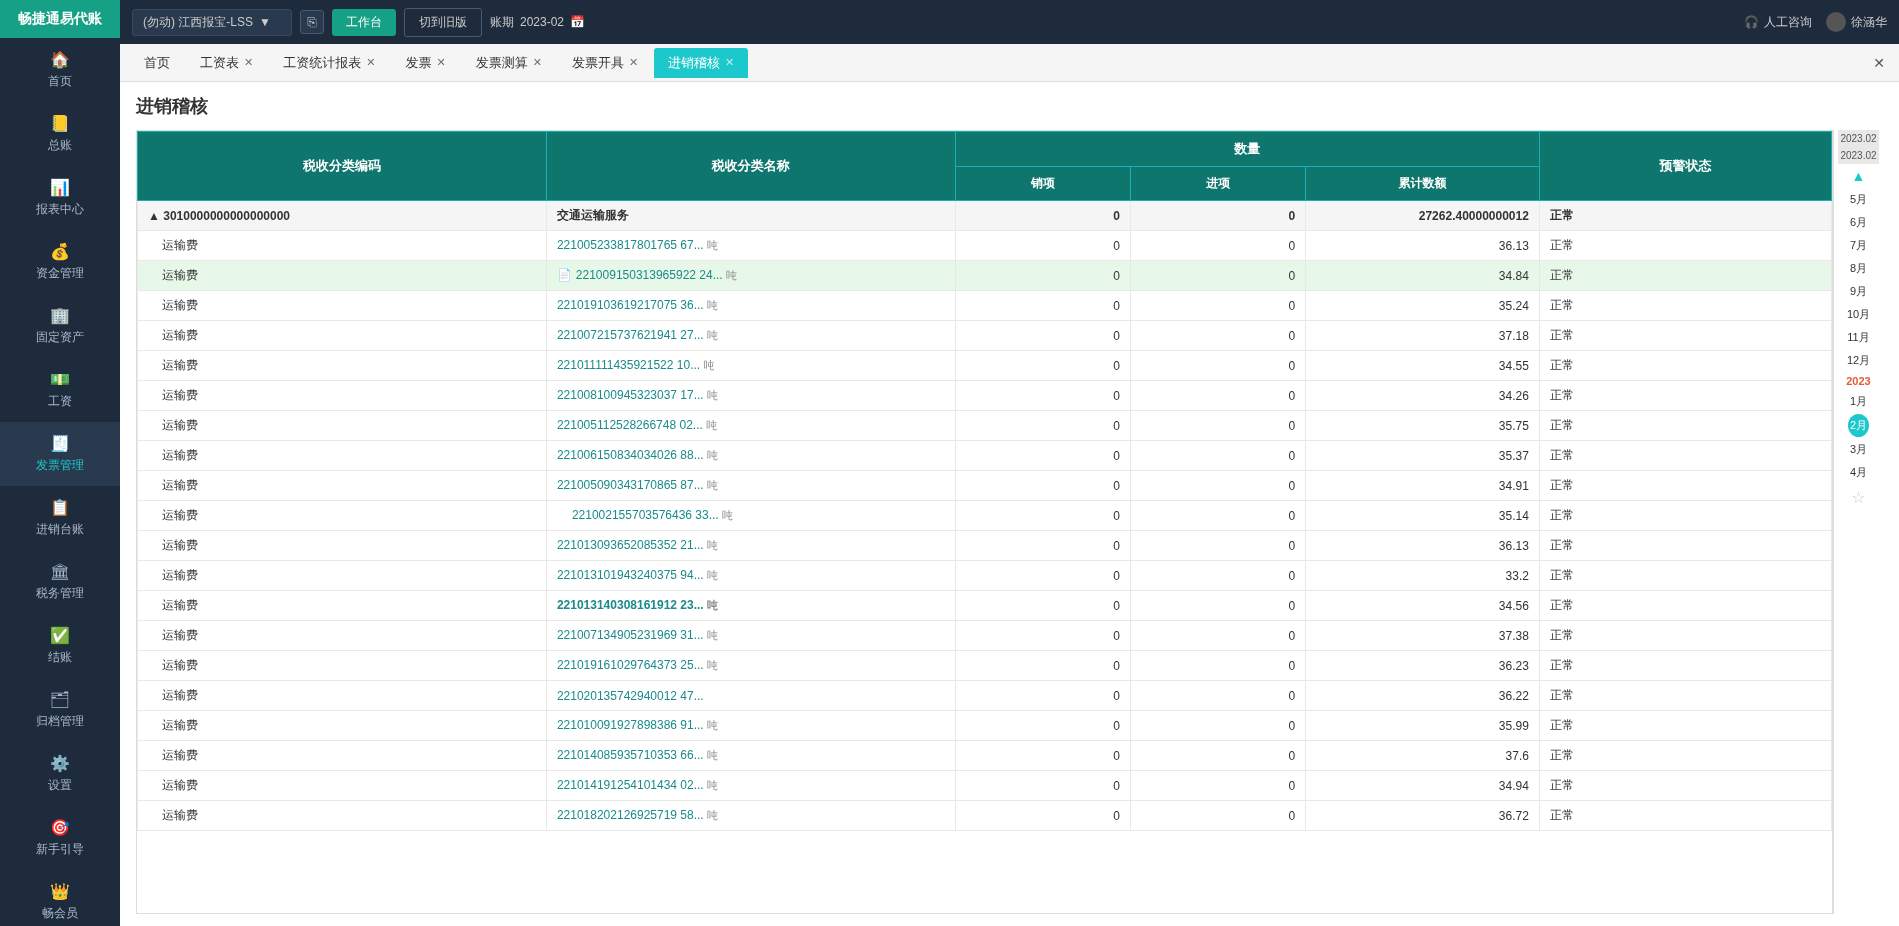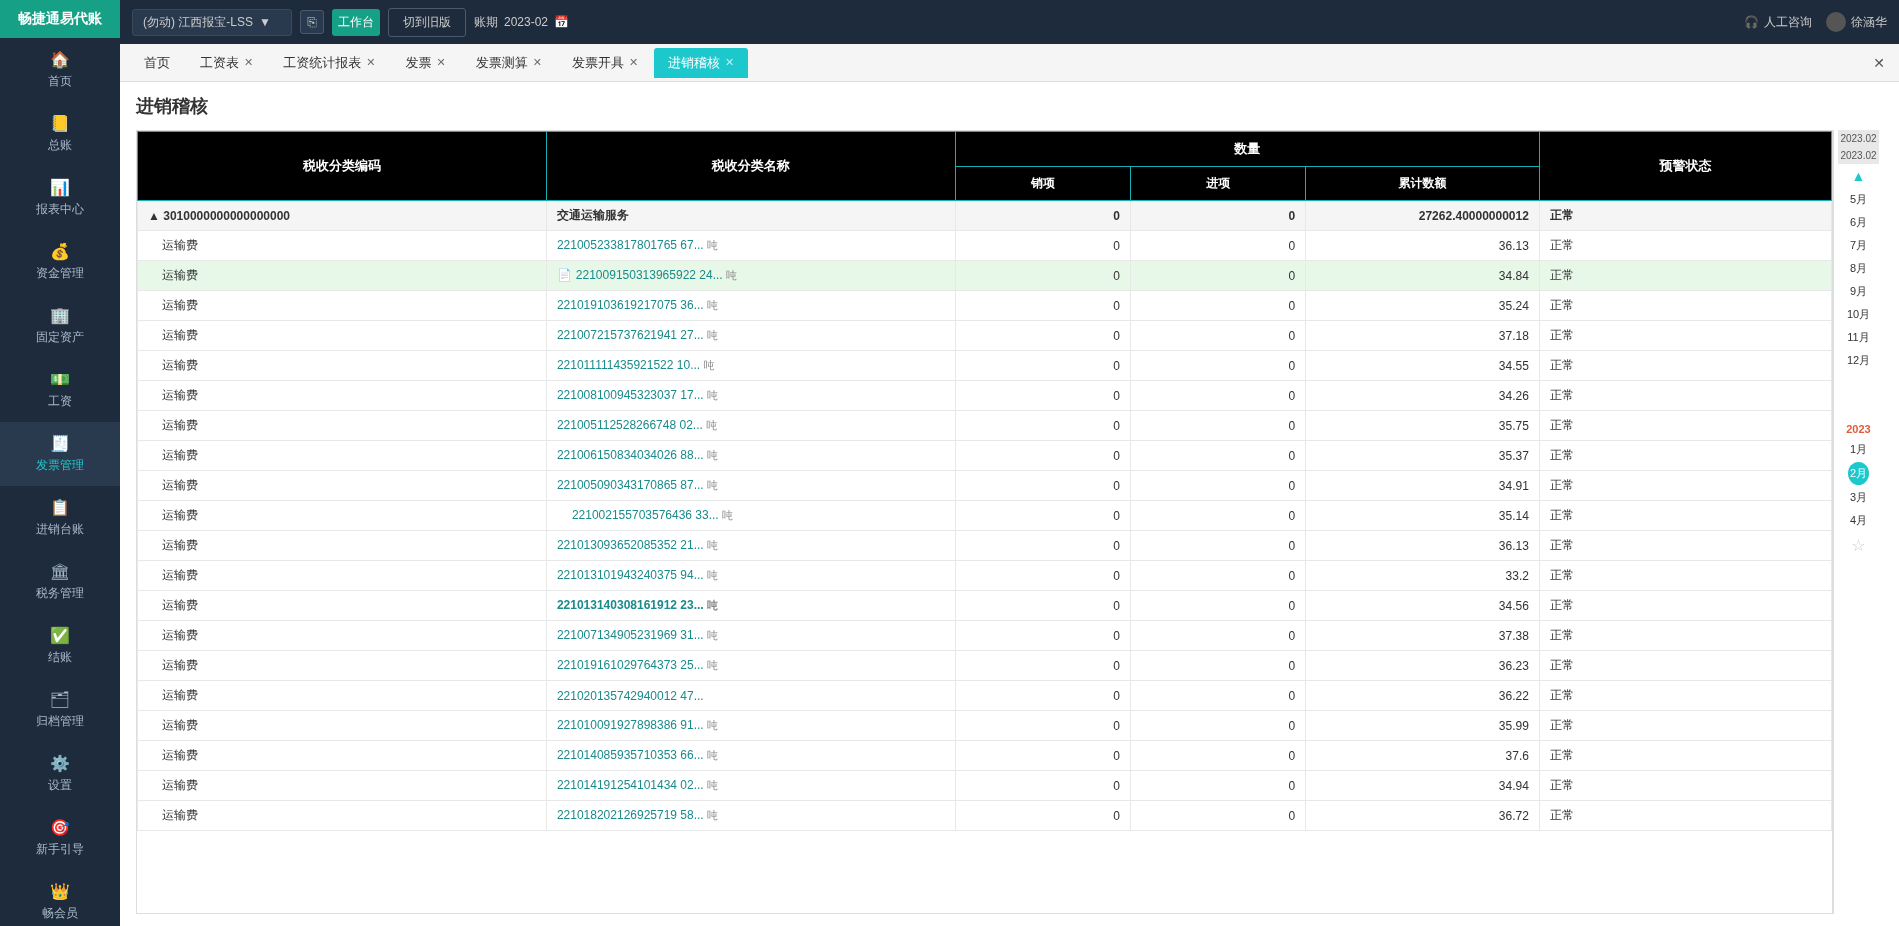--- a/index.html
+++ b/index.html
@@ -69,21 +69,21 @@
       align-items: center;
       gap: 6px;
       cursor: pointer;
       min-width: 160px;
     }
     .topbar-btn {
       background: #16a085;
       color: white;
       border: none;
       border-radius: 3px;
-      padding: 5px 6px;
+      padding: 5px 14px;
       font-size: 12px;
       cursor: pointer;
     }
     .topbar-btn-outline {
       background: transparent;
       color: #ccc;
       border: 1px solid #4a5a6e;
       border-radius: 3px;
       padding: 5px 14px;
       font-size: 12px;
@@ -214,21 +214,21 @@
       flex: 1;
       overflow: auto;
       border: 1px solid #ddd;
     }
     table {
       width: 100%;
       border-collapse: collapse;
       font-size: 12px;
     }
     thead tr th {
-      background: #000000;
+      background: #0f766e;
       color: white;
       padding: 8px 14px;
       text-align: center;
       border: 1px solid #17b0b5;
       white-space: nowrap;
     }
     thead tr:first-child th { font-size: 13px; }
     tbody tr td {
       padding: 6px 10px;
       border: 1px solid #e8e8e8;
@@ -617,21 +617,21 @@
         <div class="right-panel-year">2023.02</div>
         <div class="right-panel-nav">▲</div>
         <div class="right-panel-month">5月</div>
         <div class="right-panel-month">6月</div>
         <div class="right-panel-month">7月</div>
         <div class="right-panel-month">8月</div>
         <div class="right-panel-month">9月</div>
         <div class="right-panel-month">10月</div>
         <div class="right-panel-month">11月</div>
         <div class="right-panel-month">12月</div>
-        <div style="text-align:center;padding:3px;font-size:11px;color:#e05c3a;font-weight:bold;cursor:pointer;margin-top:48px;">2023</div>
+        <div style="text-align:center;padding:3px;font-size:11px;color:#e05c3a;font-weight:bold;cursor:pointer;">2023</div>
         <div class="right-panel-month">1月</div>
         <div class="right-panel-month active-month">2月</div>
         <div class="right-panel-month">3月</div>
         <div class="right-panel-month">4月</div>
         <div class="right-panel-star">☆</div>
       </div>
     </div>
   </div>
 </div>
 

